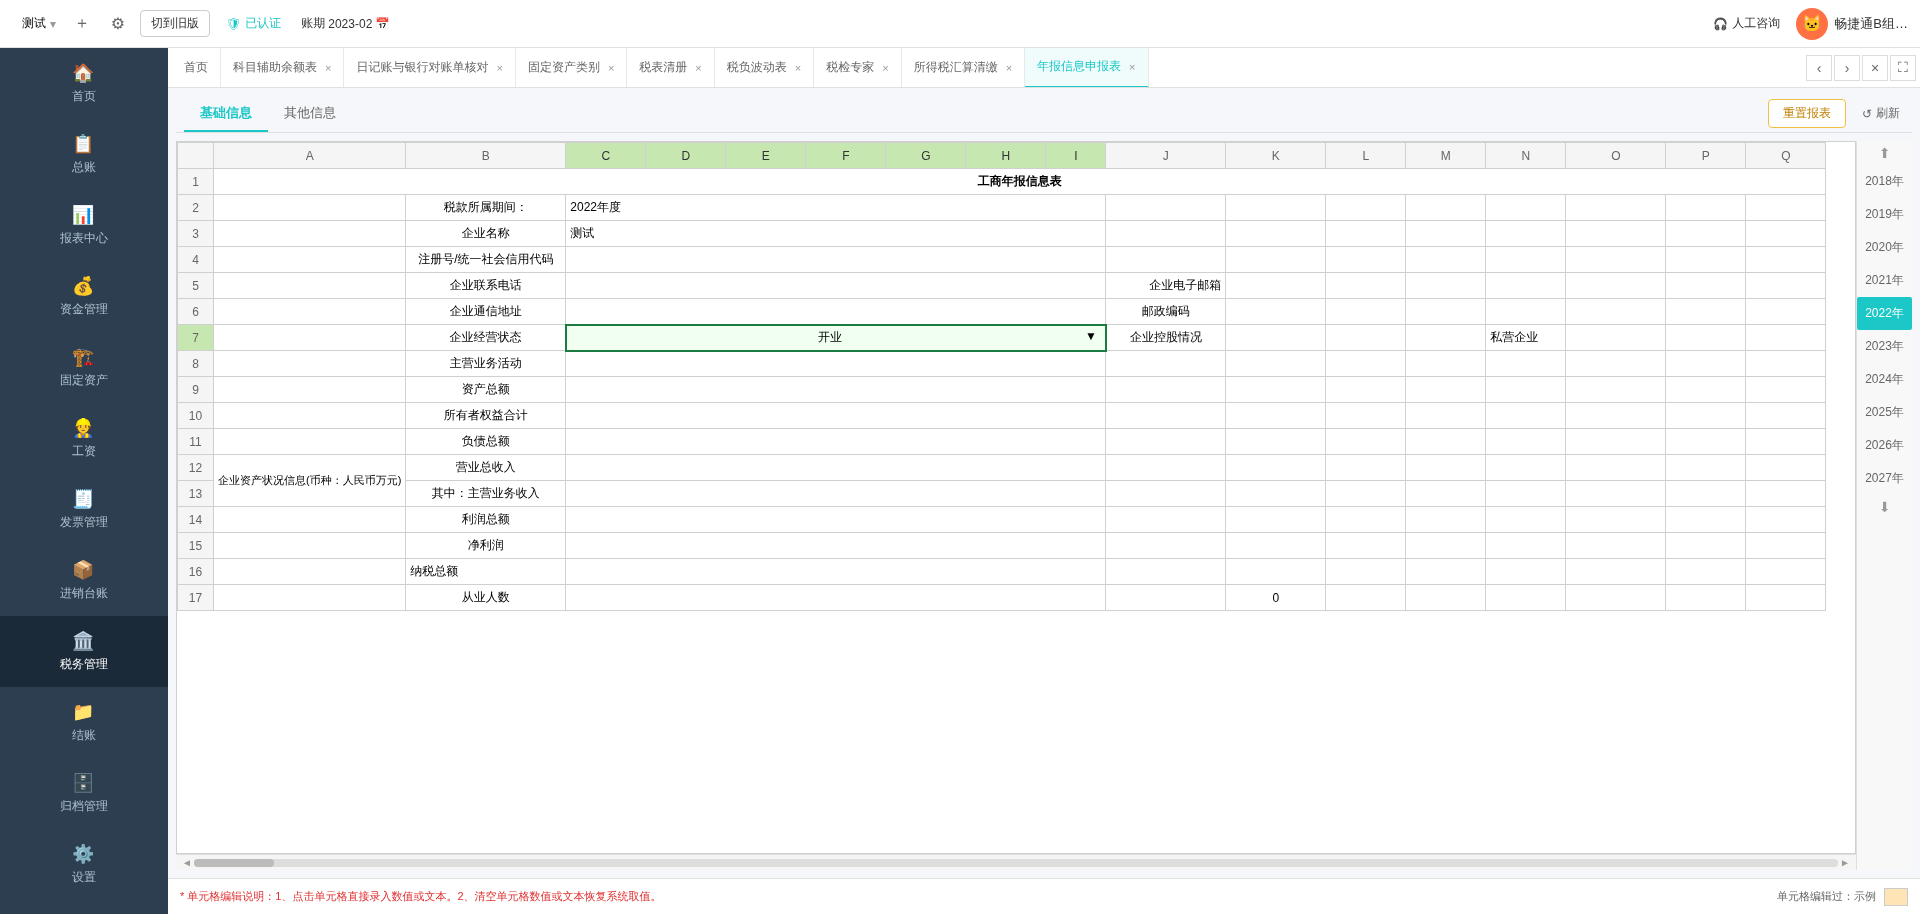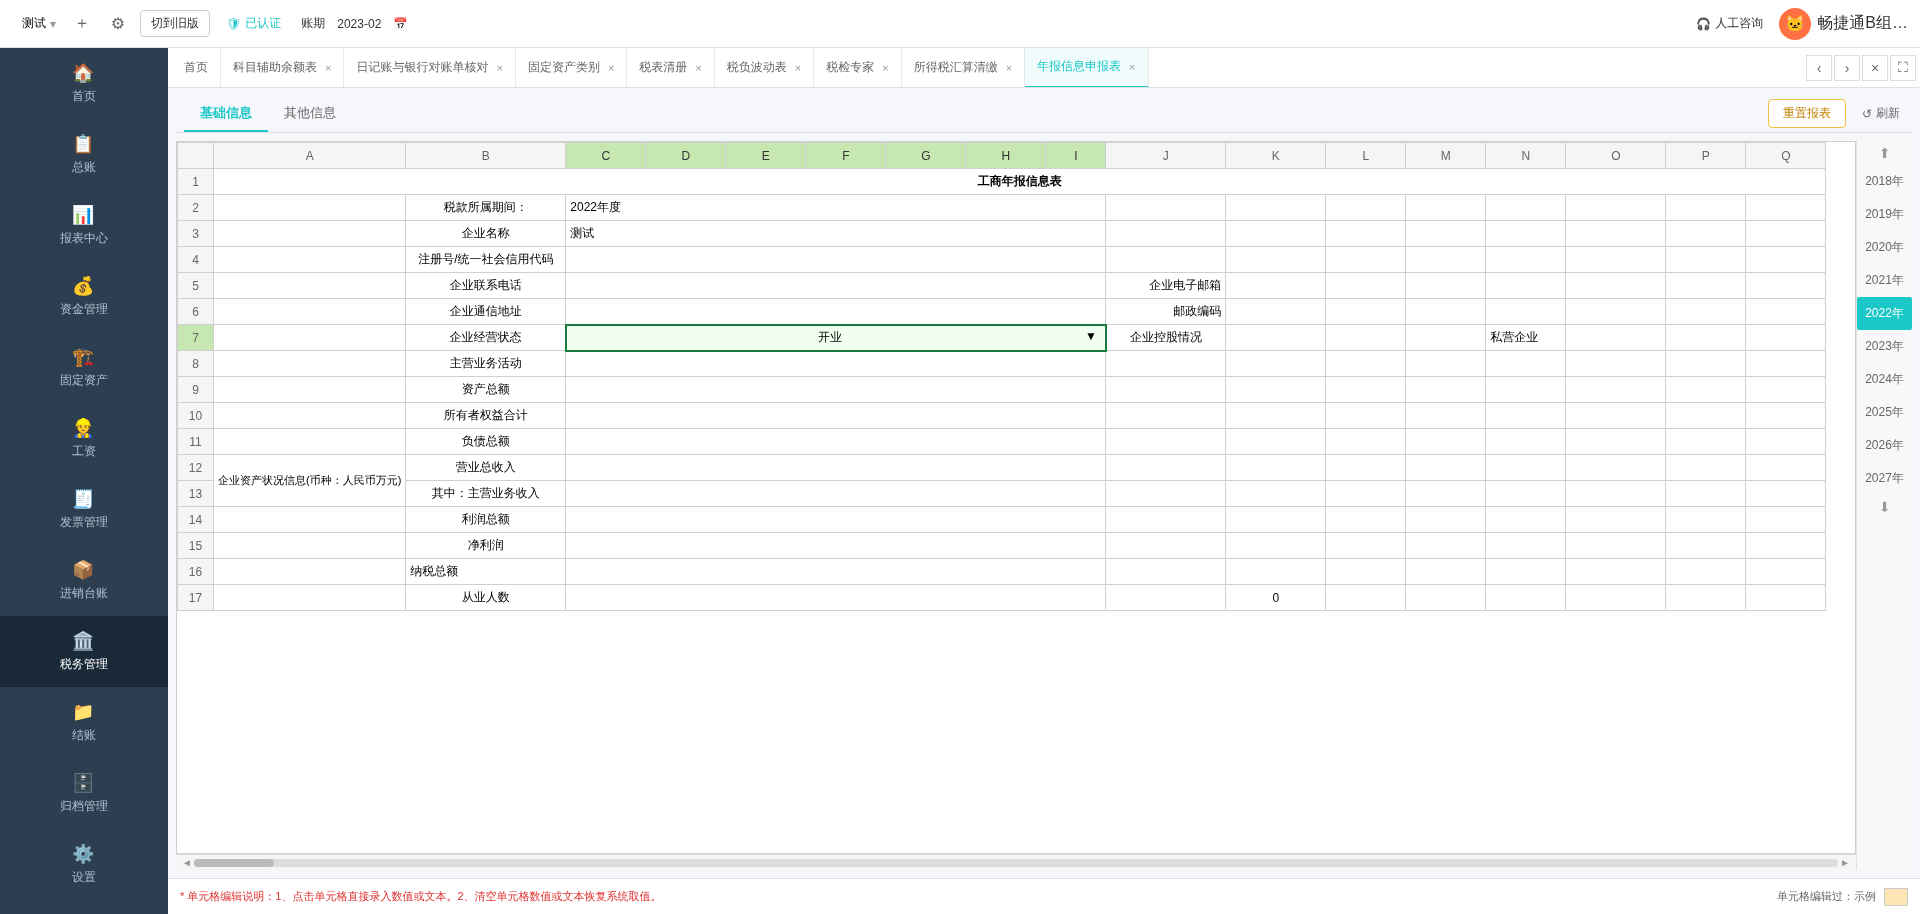--- a/index.html
+++ b/index.html
@@ -9,26 +9,26 @@
     .top-bar { height: 48px; background: #fff; display: flex; align-items: center; padding: 0 12px; border-bottom: 1px solid #e0e0e0; flex-shrink: 0; }
     .logo-area { width: 168px; background: #1cc7c7; height: 48px; display: flex; align-items: center; justify-content: center; margin-left: -12px; flex-shrink: 0; }
     .logo-text { color: #fff; font-size: 13px; font-weight: bold; text-align: center; line-height: 1.3; }
     .logo-sub { font-size: 10px; color: #e0f8f8; }
     .tab-selector { display: flex; align-items: center; margin-left: 10px; }
     .tab-arrow { color: #999; margin-left: 4px; cursor: pointer; }
     .top-actions { display: flex; align-items: center; gap: 8px; margin-left: 12px; }
     .icon-btn { width: 28px; height: 28px; display: flex; align-items: center; justify-content: center; cursor: pointer; color: #666; font-size: 16px; }
     .old-version-btn { border: 1px solid #ccc; border-radius: 4px; padding: 4px 10px; font-size: 12px; cursor: pointer; color: #333; background: #fff; }
     .certified-badge { display: flex; align-items: center; gap: 4px; color: #1cc7c7; font-size: 12px; margin-left: 8px; }
-    .period-info { color: #333; font-size: 12px; margin-left: 12px; display: flex; align-items: center; gap: 12px; }
+    .period-info { color: #333; font-size: 12px; margin-left: 12px; display: flex; align-items: center; gap: 3px; }
     .top-right { margin-left: auto; display: flex; align-items: center; gap: 16px; }
     .service-btn { display: flex; align-items: center; gap: 4px; color: #333; font-size: 12px; cursor: pointer; }
     .user-info { display: flex; align-items: center; gap: 6px; cursor: pointer; }
     .user-avatar { width: 32px; height: 32px; border-radius: 50%; background: #ff7043; display: flex; align-items: center; justify-content: center; }
-    .user-name { font-size: 16px; color: #333; }
+    .user-name { font-size: 13px; color: #333; }
 
     
     .main-layout { display: flex; flex: 1; overflow: hidden; }
 
     
     .sidebar { width: 168px; background: #2d3e50; flex-shrink: 0; display: flex; flex-direction: column; overflow-y: auto; }
     .sidebar-item { display: flex; flex-direction: column; align-items: center; padding: 14px 0; cursor: pointer; color: #aac0d0; font-size: 12px; gap: 4px; }
     .sidebar-item.active { background: #1a2a38; color: #fff; }
     .sidebar-item .si-icon { font-size: 18px; }
 
@@ -360,21 +360,21 @@
                   <td></td>
                   <td></td>
                   <td></td>
                 </tr>
 
                 <tr>
                   <td class="row-header">6</td>
                   <td></td>
                   <td style="text-align:center;">企业通信地址</td>
                   <td colspan="7"></td>
-                  <td style="text-align:right;">邮政编码</td>
+                  <td style="text-align:center;">邮政编码</td>
                   <td></td>
                   <td></td>
                   <td></td>
                   <td></td>
                   <td></td>
                   <td></td>
                   <td></td>
                 </tr>
 
                 <tr>

